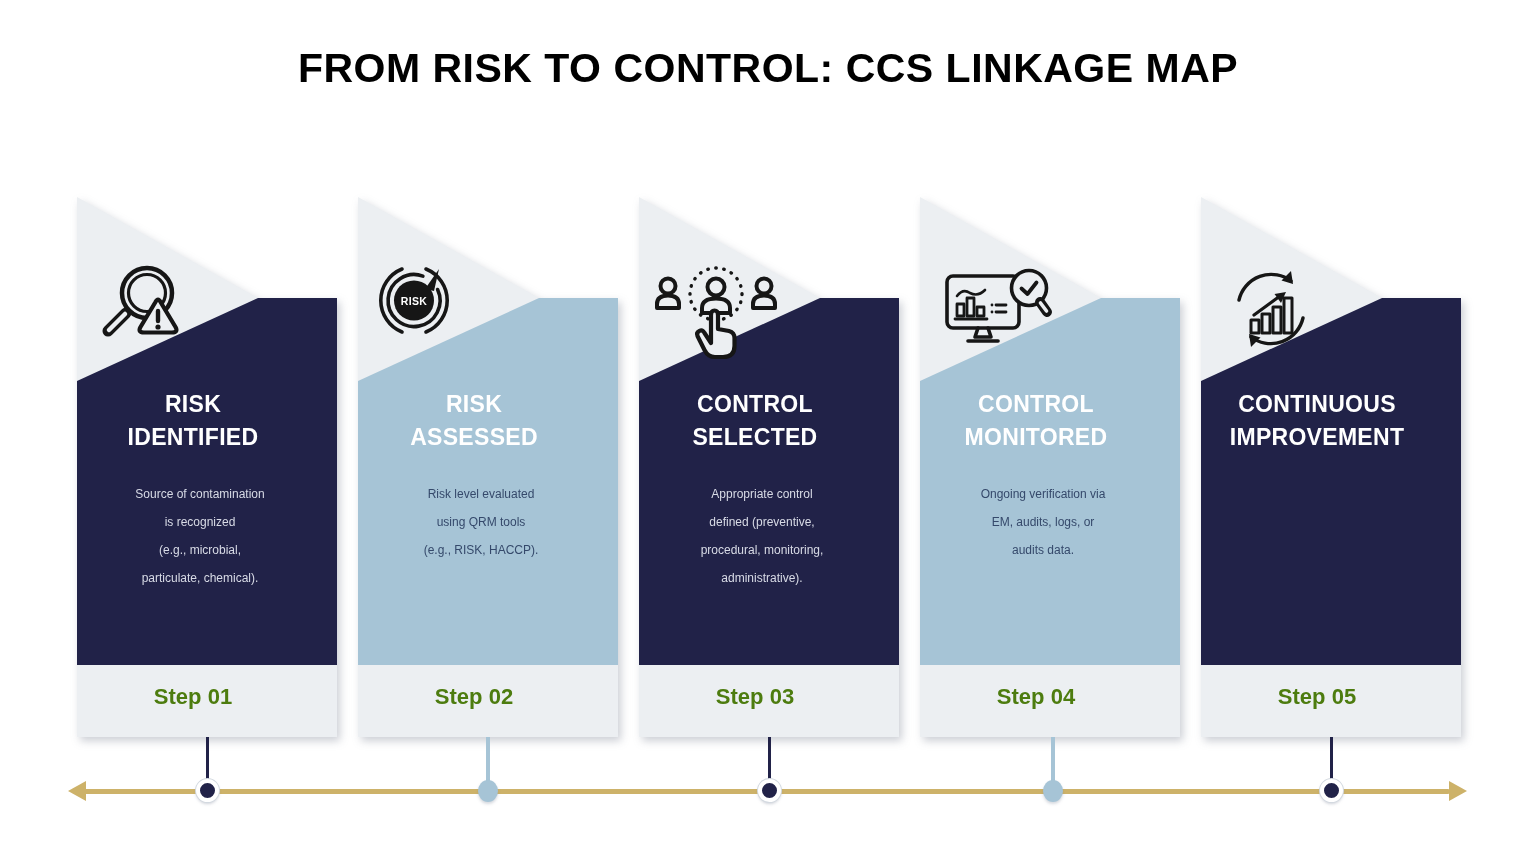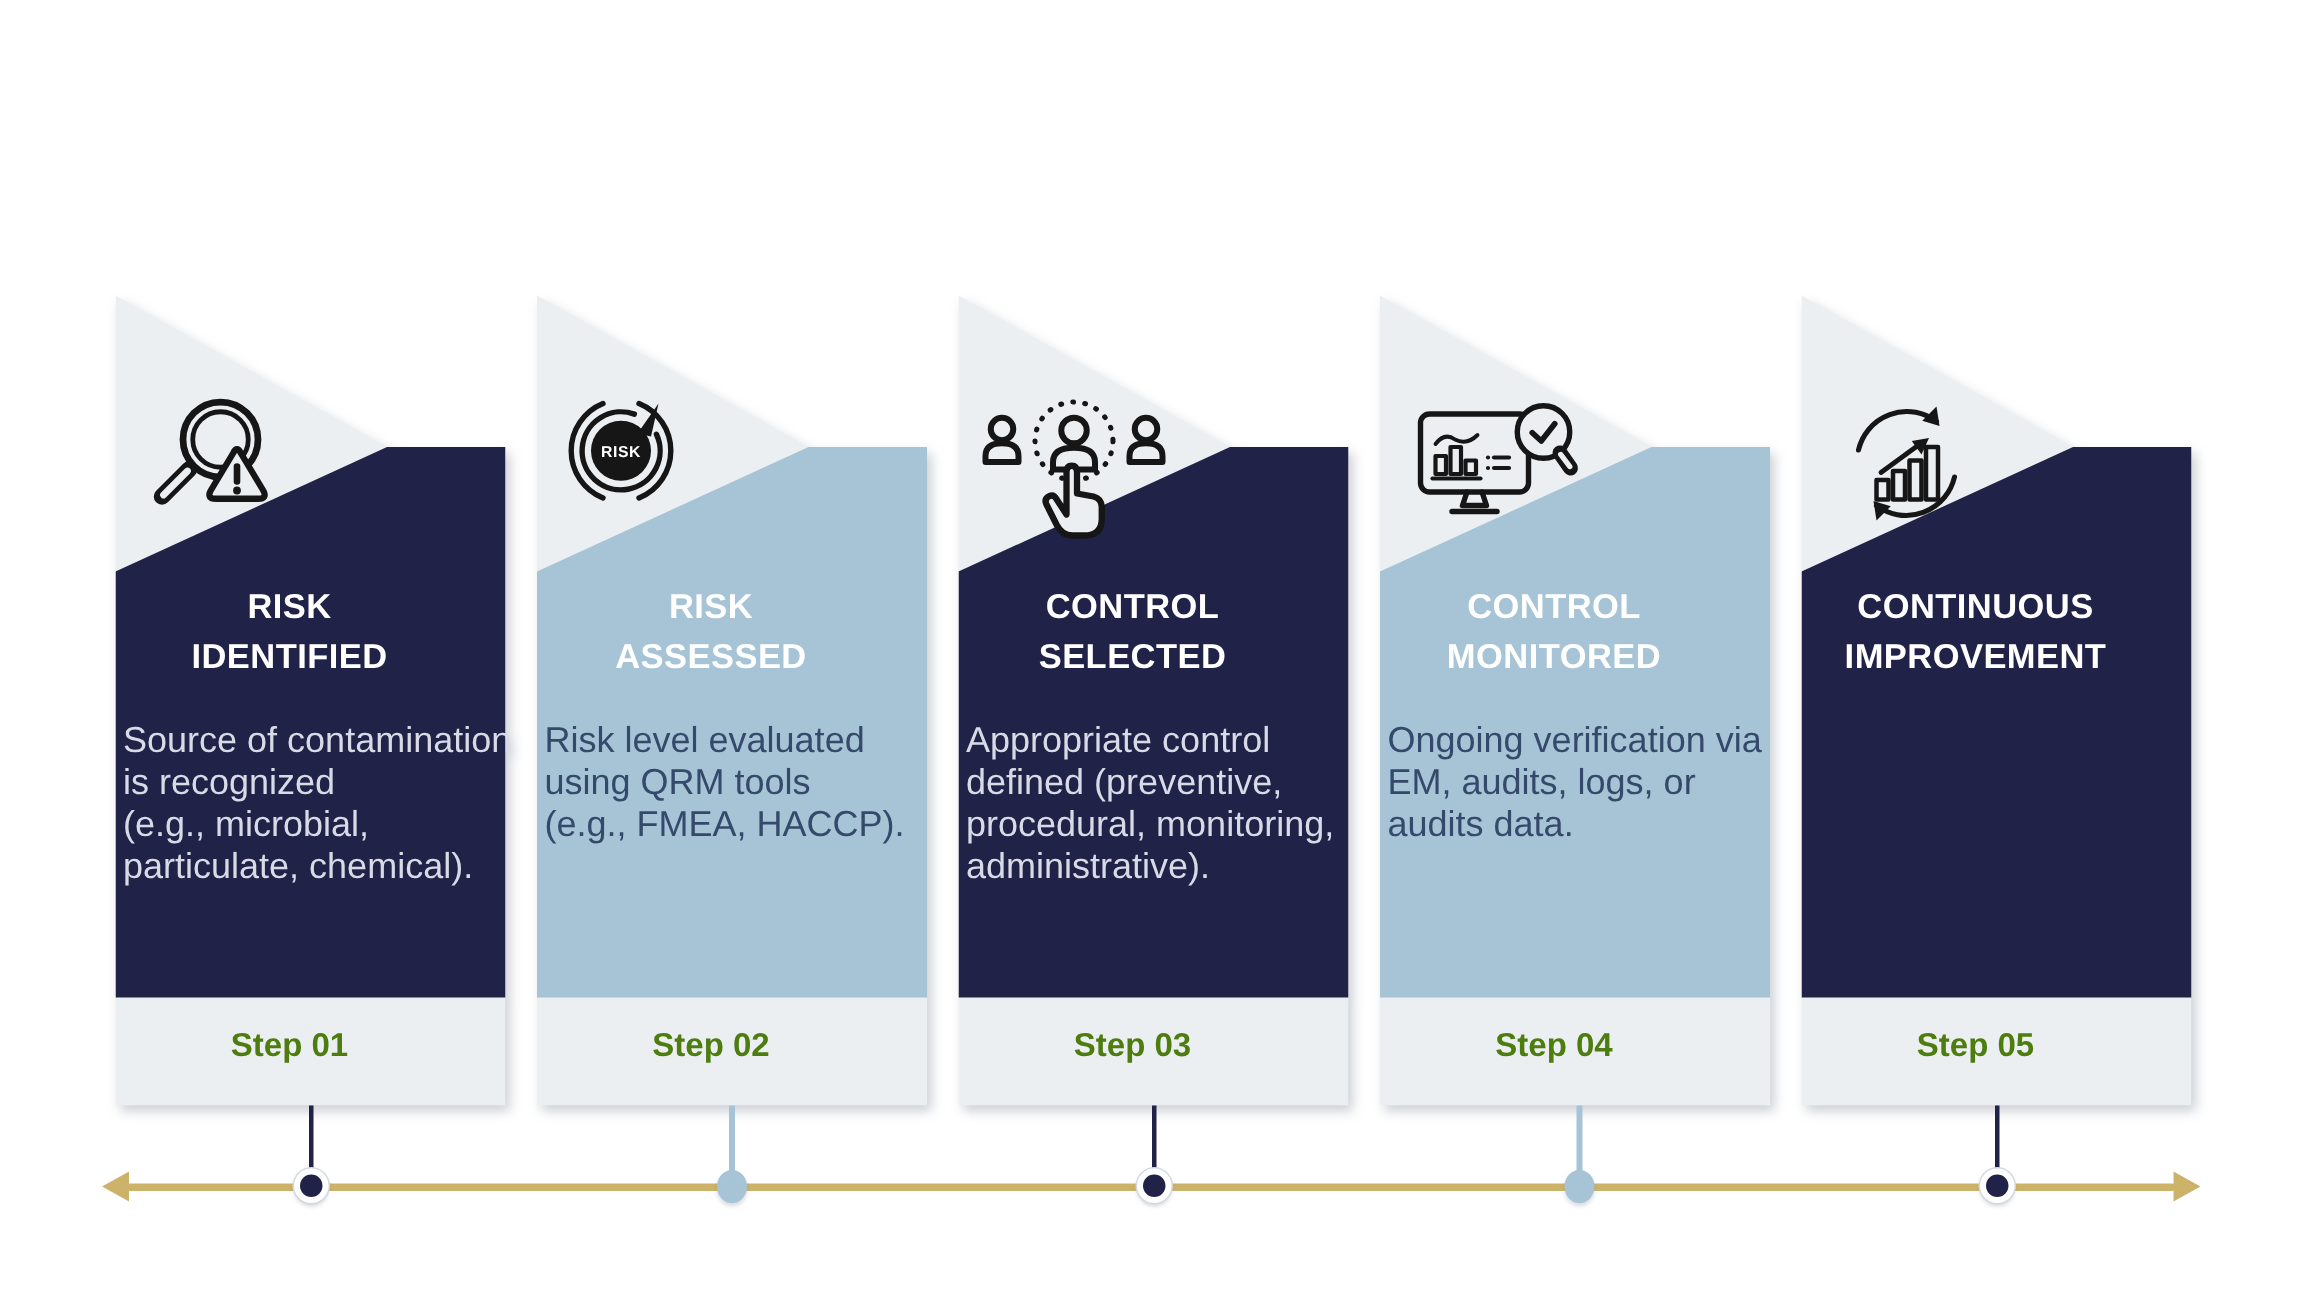--- a/index.html
+++ b/index.html
@@ -19,22 +19,22 @@
   .theme-navy{--panel:#212248;--desc:#D8DBE6;}
   .theme-blue{--panel:#A6C4D6;--desc:#35496B;}
   .shape .panel{fill:var(--panel);}
   .icon{position:absolute;}
   .icon svg{display:block;}
   .card-title{
     position:absolute;top:191px;left:4px;right:4px;text-align:center;
     color:#fff;font-weight:bold;font-size:23px;line-height:33px;letter-spacing:.3px;white-space:nowrap;
   }
   .card-desc{
-    position:absolute;top:283px;left:5px;right:2px;text-align:left;
-    font-size:24px;line-height:28px;color:var(--desc);white-space:nowrap;
+    position:absolute;top:283px;left:16px;right:2px;text-align:center;
+    font-size:12px;line-height:28px;color:var(--desc);white-space:nowrap;
   }
   .step-label{
     position:absolute;top:487px;left:0;right:0;text-align:center;
     font-size:22px;line-height:26px;font-weight:bold;color:#4d7c0f;
   }
   
   .tl-line{position:absolute;left:84px;top:789px;width:1366px;height:5px;background:#CDB269;border-radius:2px;}
   .tl-arrow{position:absolute;width:0;height:0;top:781px;}
   .tl-arrow.left{left:68px;border-top:10px solid transparent;border-bottom:10px solid transparent;border-right:18px solid #CDB269;}
   .tl-arrow.right{left:1449px;border-top:10px solid transparent;border-bottom:10px solid transparent;border-left:18px solid #CDB269;}
@@ -45,20 +45,21 @@
   .dot.navy{top:779px;width:15px;height:15px;background:#212248;border:4px solid #ffffff;
     box-shadow:0 0 0 1px #d3d9e0, 0 2px 3px rgba(120,130,150,.35);}
   .dot.blue{top:780px;width:20px;height:22px;background:#A6C4D6;box-shadow:0 2px 3px rgba(120,130,150,.3);}
   .ic{fill:none;stroke:#161616;stroke-linecap:round;stroke-linejoin:round;}
 </style>
 </head>
 <body>
 
 <div class="canvas">
 
+  <div class="page-title">FROM RISK TO CONTROL: CCS LINKAGE MAP</div>
 
   <div class="card theme-navy" style="left:77px">
     <svg class="shape" width="260" height="540" viewBox="0 0 260 540">
       <polygon class="base" points="0,0 181,101 260,101 260,540 0,540"></polygon>
       <polygon class="panel" points="0,184 181,101 260,101 260,468 0,468"></polygon>
     </svg>
     <div class="icon" style="left:18px;top:64px">
       <svg width="92" height="94" viewBox="0 0 92 94">
         <g class="ic">
           <circle cx="52" cy="32" r="25" stroke-width="4.5"></circle>
@@ -101,21 +102,21 @@
         </g>
       </svg>
     </div>
     <div class="card-title">
       <div>RISK</div>
       <div>ASSESSED</div>
     </div>
     <div class="card-desc">
       <div>Risk level evaluated</div>
       <div>using QRM tools</div>
-      <div>(e.g., FMEA, HACCP).</div>
+      <div>(e.g., RISK, HACCP).</div>
     </div>
     <div class="step-label">Step 02</div>
   </div>
 
   <div class="card theme-navy" style="left:639px">
     <svg class="shape" width="260" height="540" viewBox="0 0 260 540">
       <polygon class="base" points="0,0 181,101 260,101 260,540 0,540"></polygon>
       <polygon class="panel" points="0,184 181,101 260,101 260,468 0,468"></polygon>
     </svg>
     <div class="icon" style="left:14px;top:64px">

